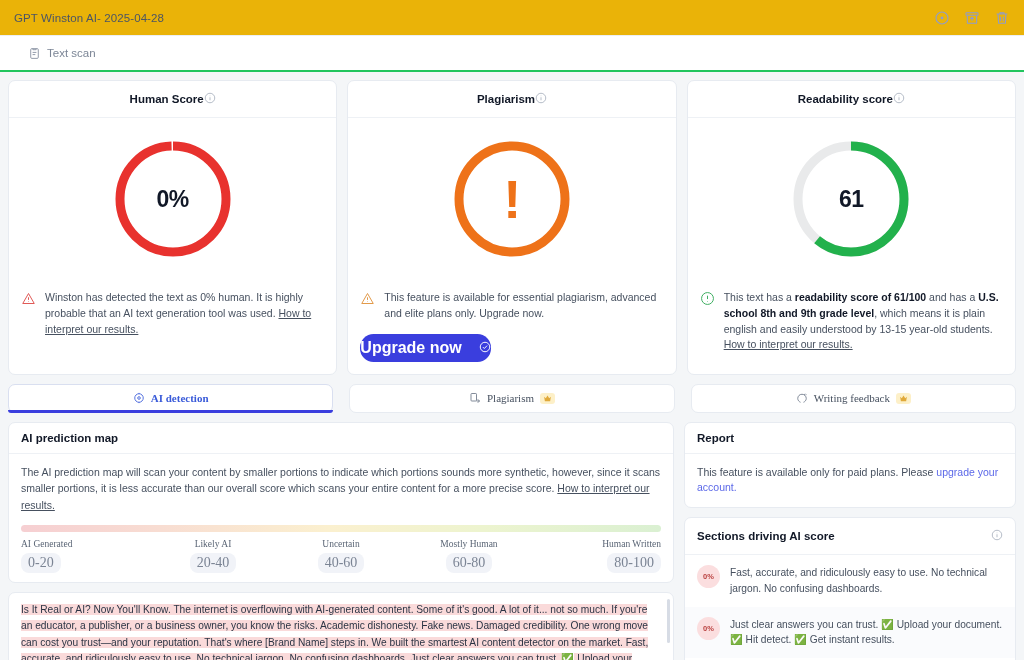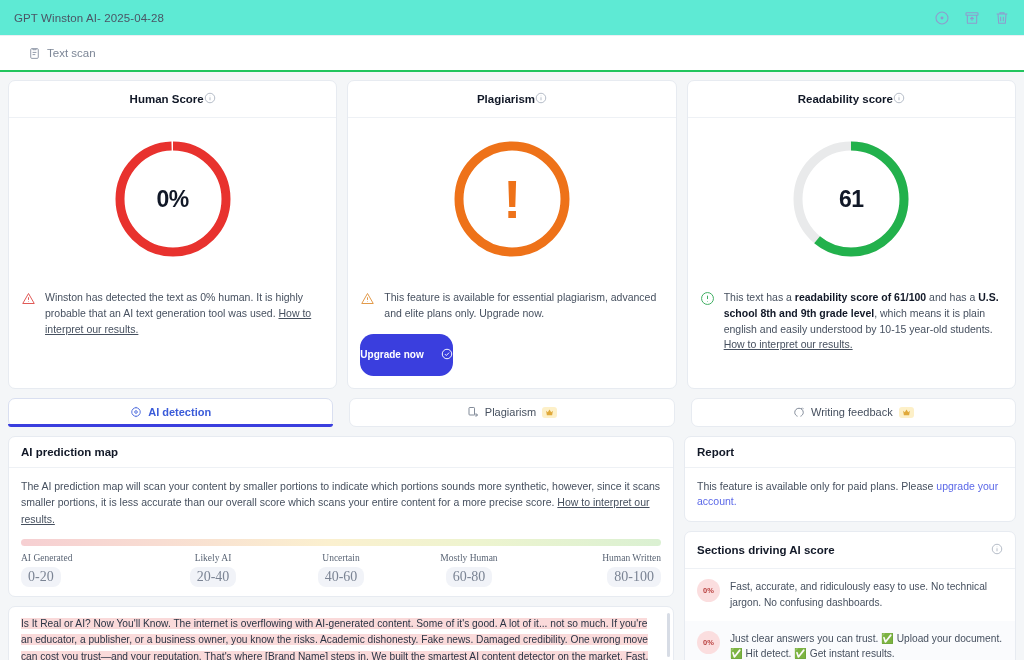--- a/index.html
+++ b/index.html
@@ -6,21 +6,21 @@
   html, body {
     width: 1024px; height: 660px;
     background: #f4f6f8;
     font-family: "Liberation Sans", sans-serif;
     overflow: hidden;
     color: #1c2434;
   }
 
   
   .topbar {
-    height: 36px; background: #5eead4;
+    height: 36px; background: #eab308;
     display: flex; align-items: center;
     padding: 0 14px;
     border-bottom: 1px solid #eceff3;
   }
   .doc-title { font-size: 11.5px; color: #4b5565; letter-spacing: .1px; }
   .topbar-actions { margin-left: auto; display: flex; gap: 14px; align-items: center; }
   .topbar-actions .ticon { width: 16px; height: 16px; display: block; }
   .topbar-actions .ticon svg { display: block; }
 
   
@@ -69,28 +69,28 @@
   }
 
   .card-note { display: flex; gap: 9px; padding: 10px 12px 12px 12px; }
   .card-note .nico { flex: 0 0 auto; margin-top: 1px; }
   .card-note p { font-size: 10.5px; line-height: 1.5; color: #46505f; }
   .card-note a { color: #46505f; text-decoration: underline; }
   .card-note b { color: #111827; }
 
   .btn-upgrade {
     display: flex; align-items: center; justify-content: center; gap: 17px;
-    margin: 0 12px 12px 12px; height: 42px;
+    margin: 0 12px 12px 12px; height: 28px;
     background: #3a3ede; color: #fff; border: none; border-radius: 13.5px;
-    font-size: 10px; font-weight: bold; cursor: pointer;
+    font-size: 16px; font-weight: bold; cursor: pointer;
     font-family: "Liberation Sans", sans-serif;
   }
 
   
-  .ftabs { display: flex; gap: 16px; margin-top: 9px; }
+  .ftabs { display: flex; gap: 16px; margin-top: 9px; font-family: Liberation Serif, serif; }
   .ftab {
     flex: 1 1 0; background: #fff; border: 1px solid #e7ebf1; border-radius: 7px;
     height: 29px; display: flex; align-items: center; justify-content: center; gap: 6px;
     font-size: 11px; color: #46505f; cursor: pointer; position: relative;
   }
   .ftab.active { color: #3a5bd9; font-weight: bold; border-color: #d9dff0; }
   .ftab.active::after {
     content: ""; position: absolute; left: -1px; right: -1px; bottom: -1px;
     height: 2.5px; background: #3a3ede; border-radius: 0 0 7px 7px;
   }
@@ -278,21 +278,21 @@
           <div class="gauge-label">61</div>
         </div>
       </div>
       <div class="card-note">
         <span class="nico">
           <svg width="15" height="15" viewBox="0 0 24 24" fill="none" stroke="#3fae62" stroke-width="1.6">
             <circle cx="12" cy="12" r="9.5"></circle>
               <path d="M12 7.5v5.4M12 16v.8"></path>
           </svg>
         </span>
-        <p><span>This text has a </span><b>readability score of 61/100</b><span> and has a </span><b>U.S. school 8th and 9th grade level</b><span>, which means it is plain english and easily understood by 10-15 year-old students. </span><a href="#">How to interpret our results.</a></p>
+        <p><span>This text has a </span><b>readability score of 61/100</b><span> and has a </span><b>U.S. school 8th and 9th grade level</b><span>, which means it is plain english and easily understood by 13-15 year-old students. </span><a href="#">How to interpret our results.</a></p>
       </div>
     </div>
   </div>
 
   <div class="ftabs">
     <div class="ftab active">
       <svg width="12" height="12" viewBox="0 0 24 24" fill="none" stroke="#3a5bd9" stroke-width="1.7">
         <circle cx="12" cy="12" r="8.5"></circle>
           <circle cx="12" cy="12" r="2.6"></circle>
           <path d="M12 1.8v2M12 20.2v2"></path>

